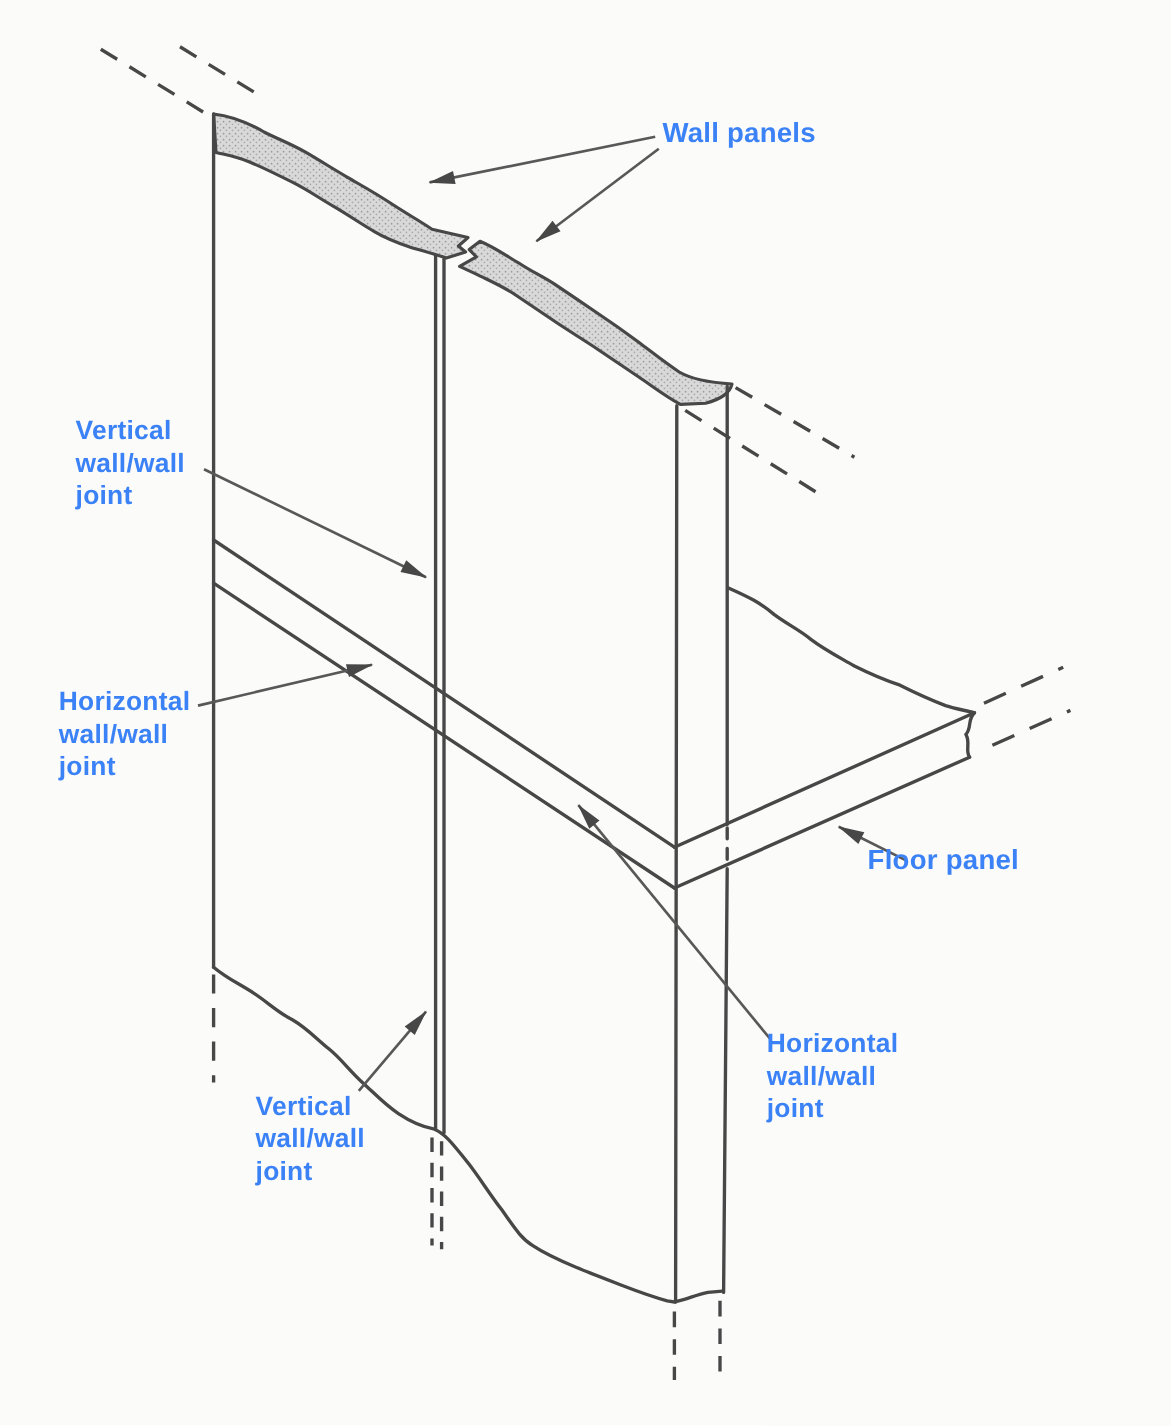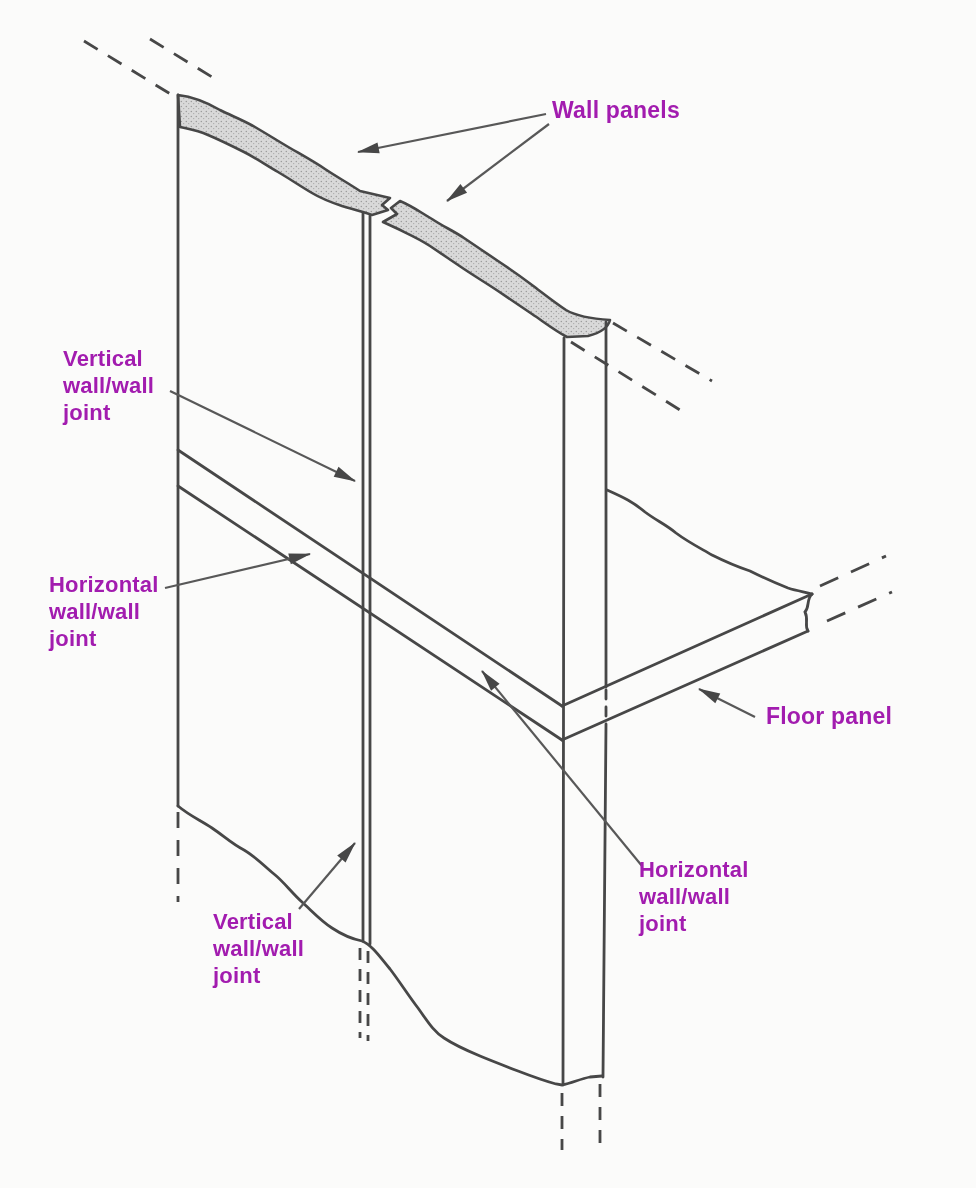--- a/index.html
+++ b/index.html
@@ -6,21 +6,21 @@
   .canvas{
     position:relative;
     width:976px;height:1188px;
     background:#fbfbfa;
     font-family:"Liberation Sans", sans-serif;
     overflow:hidden;
   }
   .canvas svg{position:absolute;left:0;top:0;}
   .lbl{
     position:absolute;
-    color:#a21caf;
+    color:#3b82f6;
     font-weight:bold;
     font-size:22px;
     line-height:27px;
     white-space:pre-line;
     letter-spacing:0.2px;
   }
   .lbl.single{font-size:23px;line-height:26px;}
 </style>
 </head>
 <body>
@@ -114,21 +114,21 @@
   <div class="lbl single" style="left:552px;top:97px;">Wall panels</div>
 
   <div class="lbl" style="left:63px;top:345px;">Vertical
 wall/wall
 joint</div>
 
   <div class="lbl" style="left:49px;top:571px;">Horizontal
 wall/wall
 joint</div>
 
-  <div class="lbl single" style="left:766px;top:703px;">Floor panel</div>
+  <div class="lbl single" style="left:723px;top:703px;">Floor panel</div>
 
   <div class="lbl" style="left:639px;top:856px;">Horizontal
 wall/wall
 joint</div>
 
   <div class="lbl" style="left:213px;top:908px;">Vertical
 wall/wall
 joint</div>
 </div>
 

